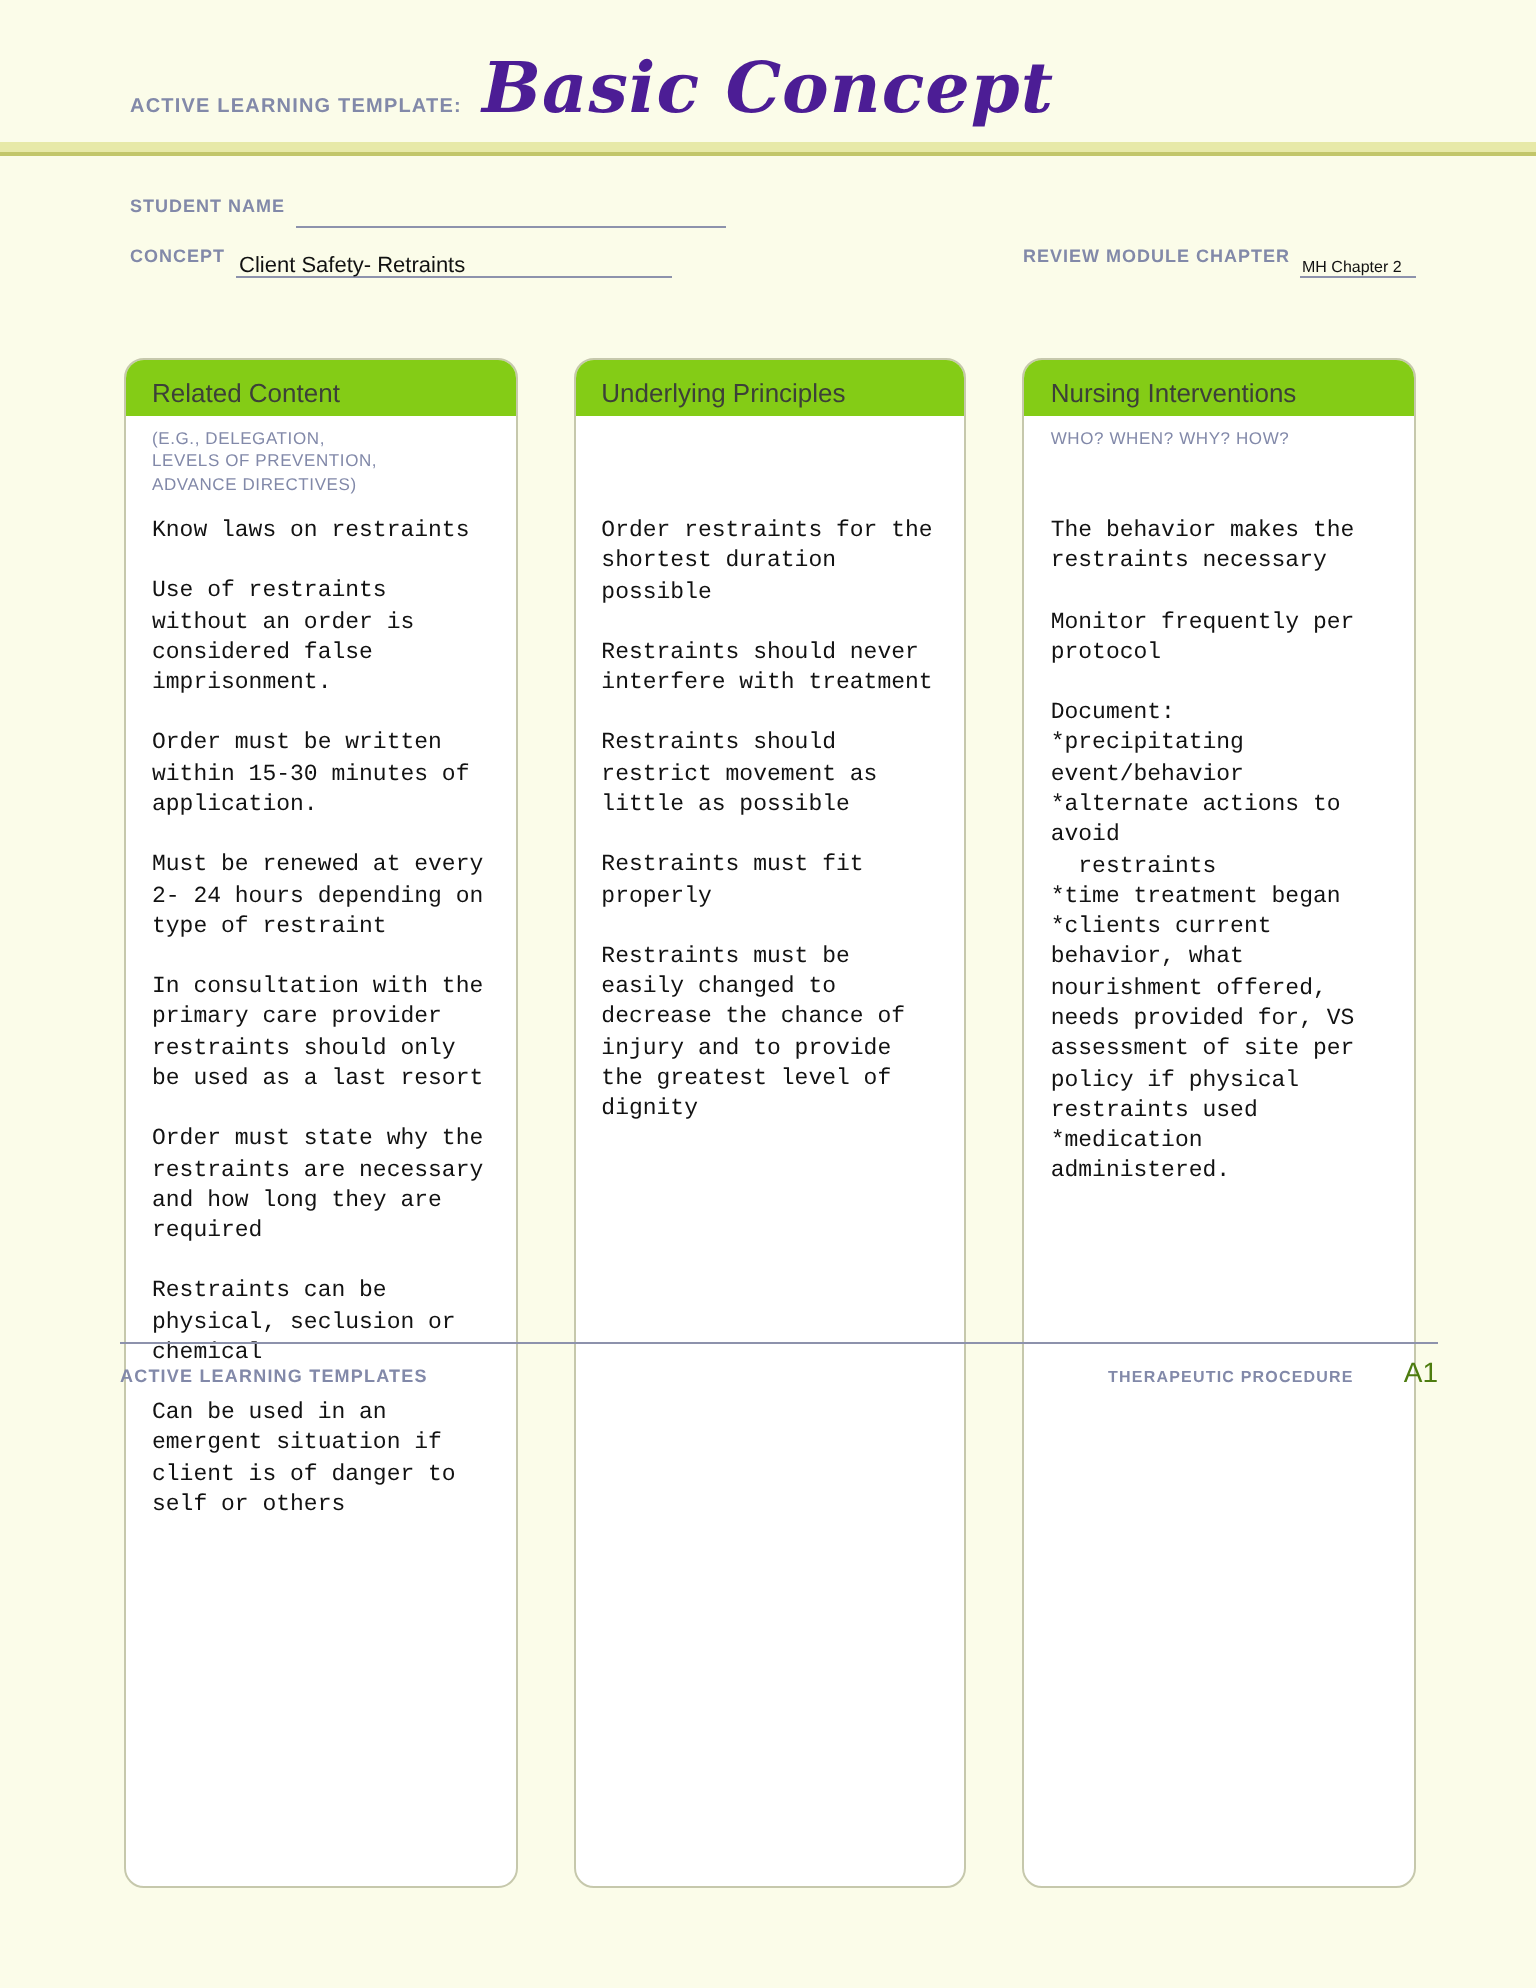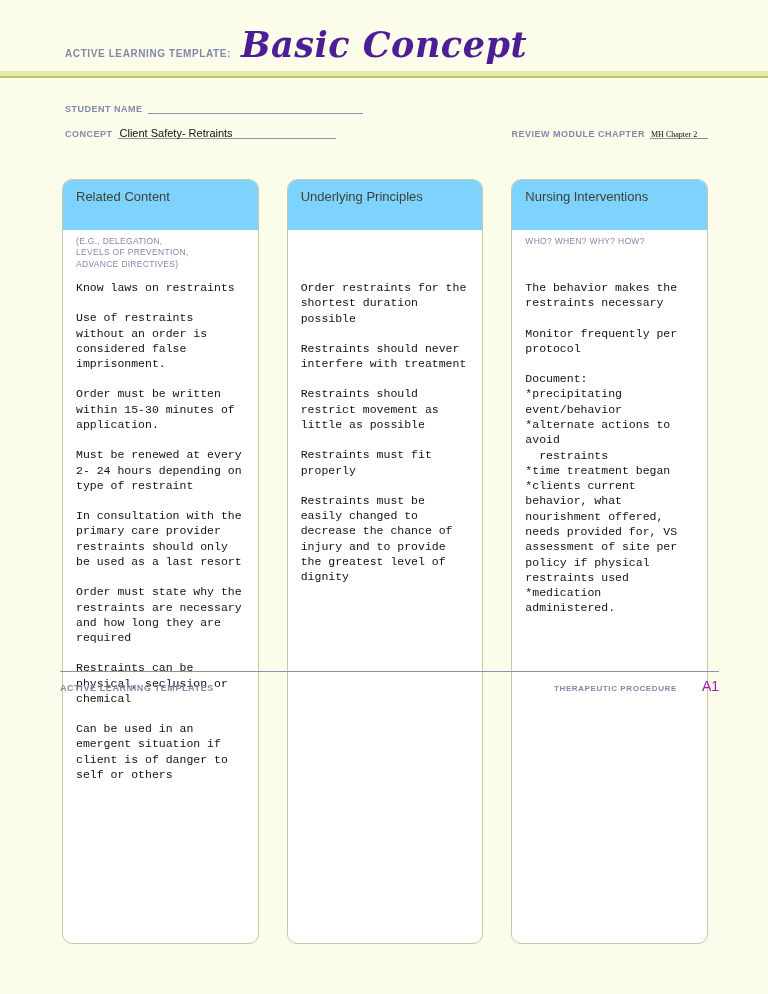--- a/index.html
+++ b/index.html
@@ -26,50 +26,50 @@
     font-style:italic;font-weight:bold;
     font-size:35px;color:#4c1d95;letter-spacing:.5px;
   }
   .rule{
     margin:4px 0 0 0;height:5px;background:#e7e9a8;
     border-bottom:2px solid #c2c66a;
   }
 
   
   .meta{padding:20px 60px 0 65px;}
-  .meta-row{display:flex;align-items:flex-end;margin-bottom:9px;}
+  .meta-row{display:flex;align-items:flex-start;margin-bottom:9px;}
   .meta-label{
     font-size:9px;font-weight:bold;letter-spacing:.5px;
     color:#8289a9;text-transform:uppercase;
     white-space:nowrap;padding-right:5px;
   }
   .fill-line{
     display:inline-block;border-bottom:1px solid #8d92ac;
     height:15px;vertical-align:bottom;
   }
   .line-student{width:215px;}
   .line-concept{width:218px;}
   .line-review{width:58px;}
   .fill-value{font-size:11px;color:#111;padding-left:2px;}
-  .fill-value-small{font-size:8px;color:#111;padding-left:1px;white-space:nowrap;font-family:Liberation Serif, serif;}
+  .fill-value-small{font-size:8px;color:#111;padding-left:1px;white-space:nowrap;}
   .meta-spacer{flex:1;}
 
   
   .columns{
     margin:40px 60px 0 62px;
     display:flex;gap:28px;height:765px;
   }
   .col{
     flex:1;background:#ffffff;
     border:1px solid #c6c8ac;border-radius:10px;
     display:flex;flex-direction:column;overflow:hidden;
   }
   .col-head{
-    background:#7dd3fc;
-    padding:9px 13px 26px 13px;
+    background:#84cc16;
+    padding:9px 13px 4px 13px;
     font-size:13px;color:#3c4038;
   }
   .col-sub{
     height:48px;box-sizing:border-box;
     padding:6px 13px 0 13px;
     font-size:8.5px;letter-spacing:.3px;
     color:#8289a9;white-space:pre-line;line-height:1.35;
   }
   .col-body{
     padding:2px 13px 12px 13px;
@@ -92,21 +92,21 @@
   }
   .footer-left{
     font-size:9px;font-weight:bold;letter-spacing:.6px;
     color:#8289a9;text-transform:uppercase;
   }
   .footer-right{display:flex;align-items:baseline;gap:25px;}
   .footer-tag{
     font-size:8px;font-weight:bold;letter-spacing:.6px;
     color:#8289a9;text-transform:uppercase;
   }
-  .footer-page{font-size:14px;color:#a21caf;}
+  .footer-page{font-size:14px;color:#4d7c0f;}
 </style>
 </head>
 <body>
 
 <div class="page">
 
   <div class="header">
     <span class="eyebrow">ACTIVE LEARNING TEMPLATE:</span>
     <span class="doc-title">Basic Concept</span>
   </div>

